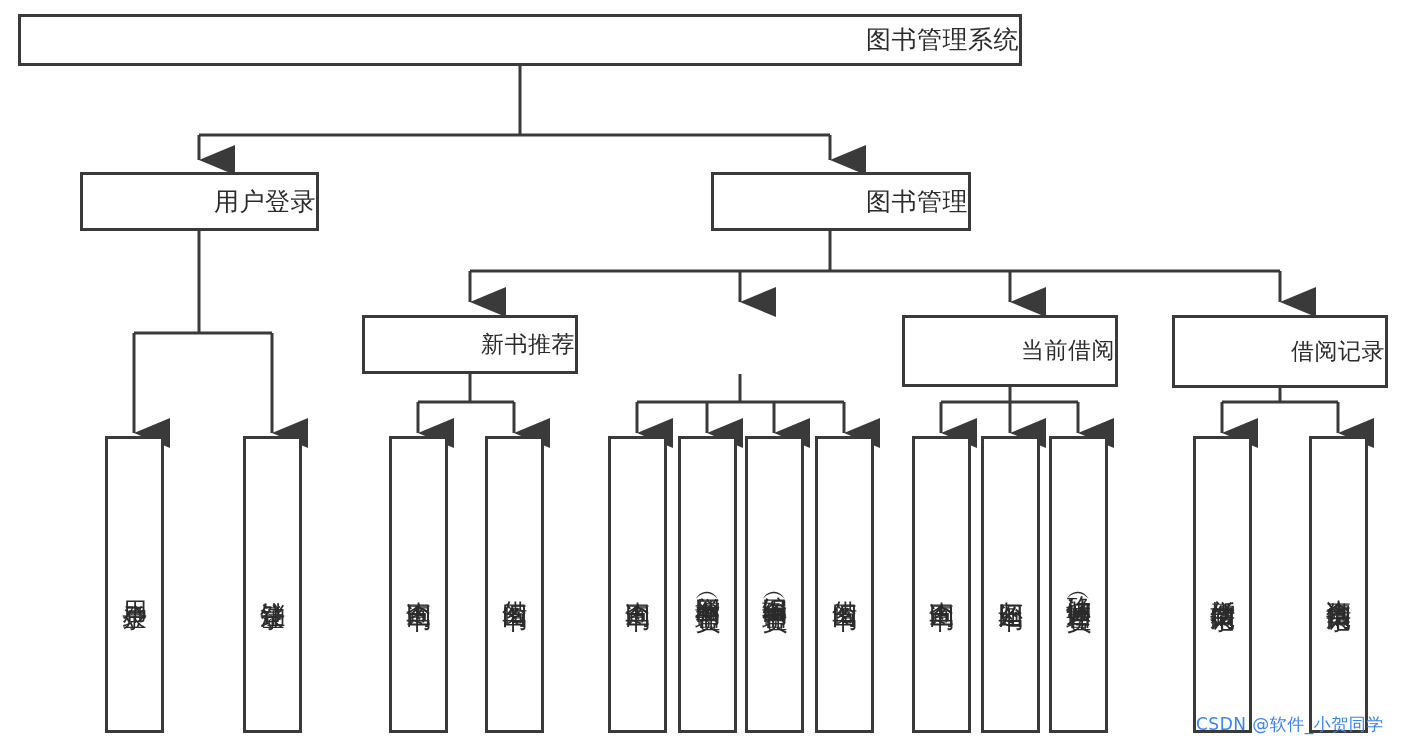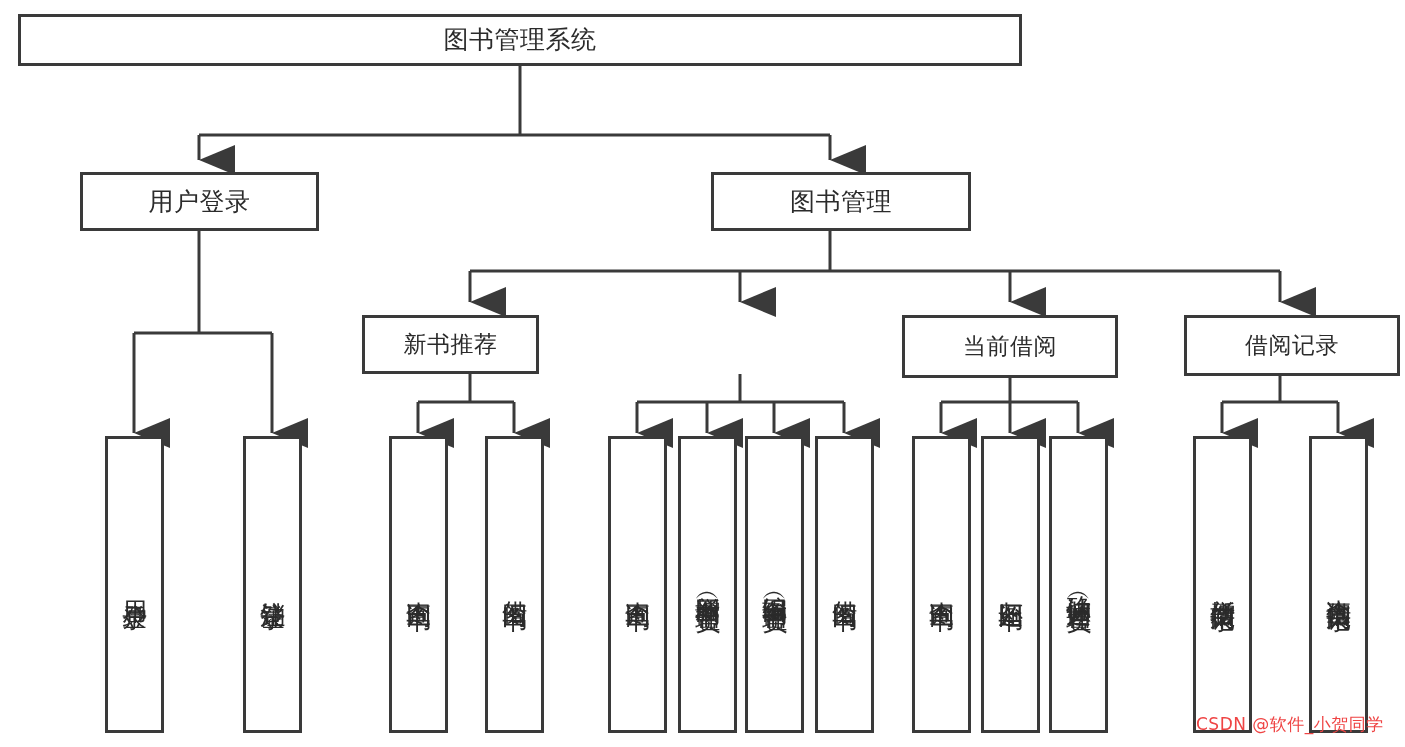--- a/index.html
+++ b/index.html
@@ -26,21 +26,21 @@
     height: 747px;
     pointer-events: none;
   }
   .node {
     position: absolute;
     box-sizing: border-box;
     background: #ffffff;
     border: 3px solid #3a3a3a;
     display: flex;
     align-items: center;
-    justify-content: center;
+    justify-content: flex-end;
     color: #2b2b2b;
     line-height: 1.02;
   }
   .node.h {
     font-size: 25px;
     letter-spacing: 0.5px;
   }
   .node.h.small {
     font-size: 23px;
   }
@@ -57,21 +57,21 @@
     writing-mode: vertical-rl;
     text-orientation: upright;
     display: block;
     text-align: center;
   }
   #watermark {
     position: absolute;
     left: 1196px;
     top: 713px;
     font-size: 17px;
-    color: #ef4444;
+    color: #3b82f6;
     white-space: nowrap;
     letter-spacing: 0.5px;
   }
 </style>
 </head>
 <body>
 
 <div id="canvas">
 
   <svg id="edges" viewBox="0 0 1405 747" width="1405" height="747">
@@ -128,27 +128,27 @@
     <span>图书管理系统</span>
   </div>
 
   <div class="node h" style="left:80px; top:172px; width:239px; height:59px;">
     <span>用户登录</span>
   </div>
   <div class="node h" style="left:711px; top:172px; width:260px; height:59px;">
     <span>图书管理</span>
   </div>
 
-  <div class="node h small" style="left:362px; top:315px; width:177px; height:59px;">
+  <div class="node h small" style="left:362px; top:315px; width:216px; height:59px;">
     <span>新书推荐</span>
   </div>
-  <div class="node h small" style="left:902px; top:315px; width:216px; height:63px;">
+  <div class="node h small" style="left:902px; top:315px; width:216px; height:72px;">
     <span>当前借阅</span>
   </div>
-  <div class="node h small" style="left:1172px; top:315px; width:216px; height:61px;margin-left:12px;">
+  <div class="node h small" style="left:1172px; top:315px; width:216px; height:73px;">
     <span>借阅记录</span>
   </div>
 
   <div class="node v" style="left:105px; top:436px; width:59px; height:297px;">
     <span class="vtext">用户登录</span>
   </div>
   <div class="node v" style="left:243px; top:436px; width:59px; height:297px;">
     <span class="vtext">注销登录</span>
   </div>
 

